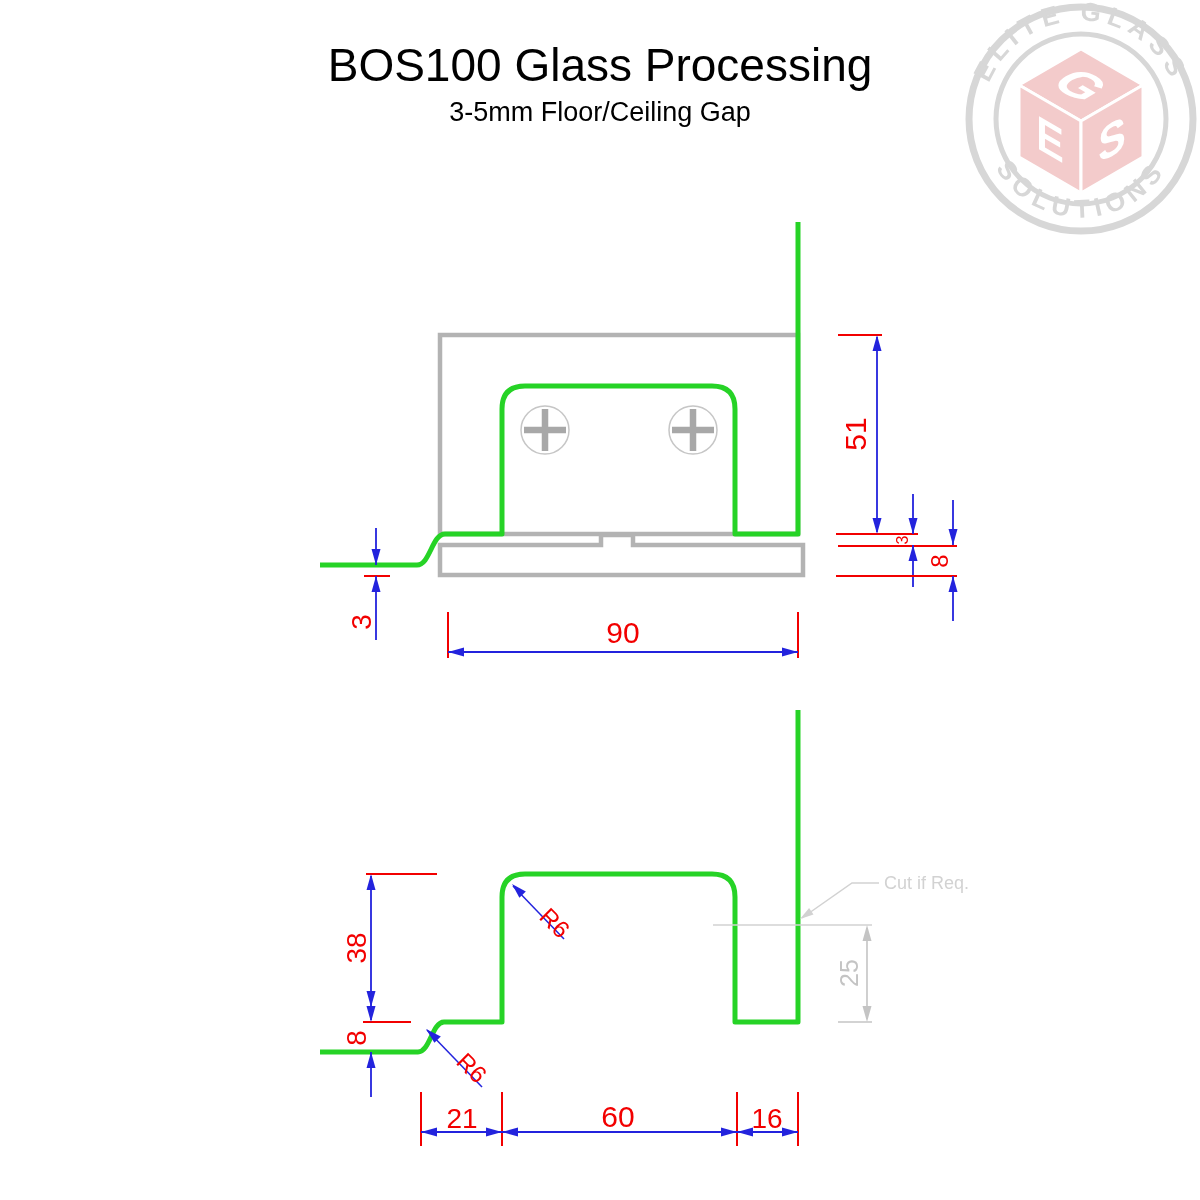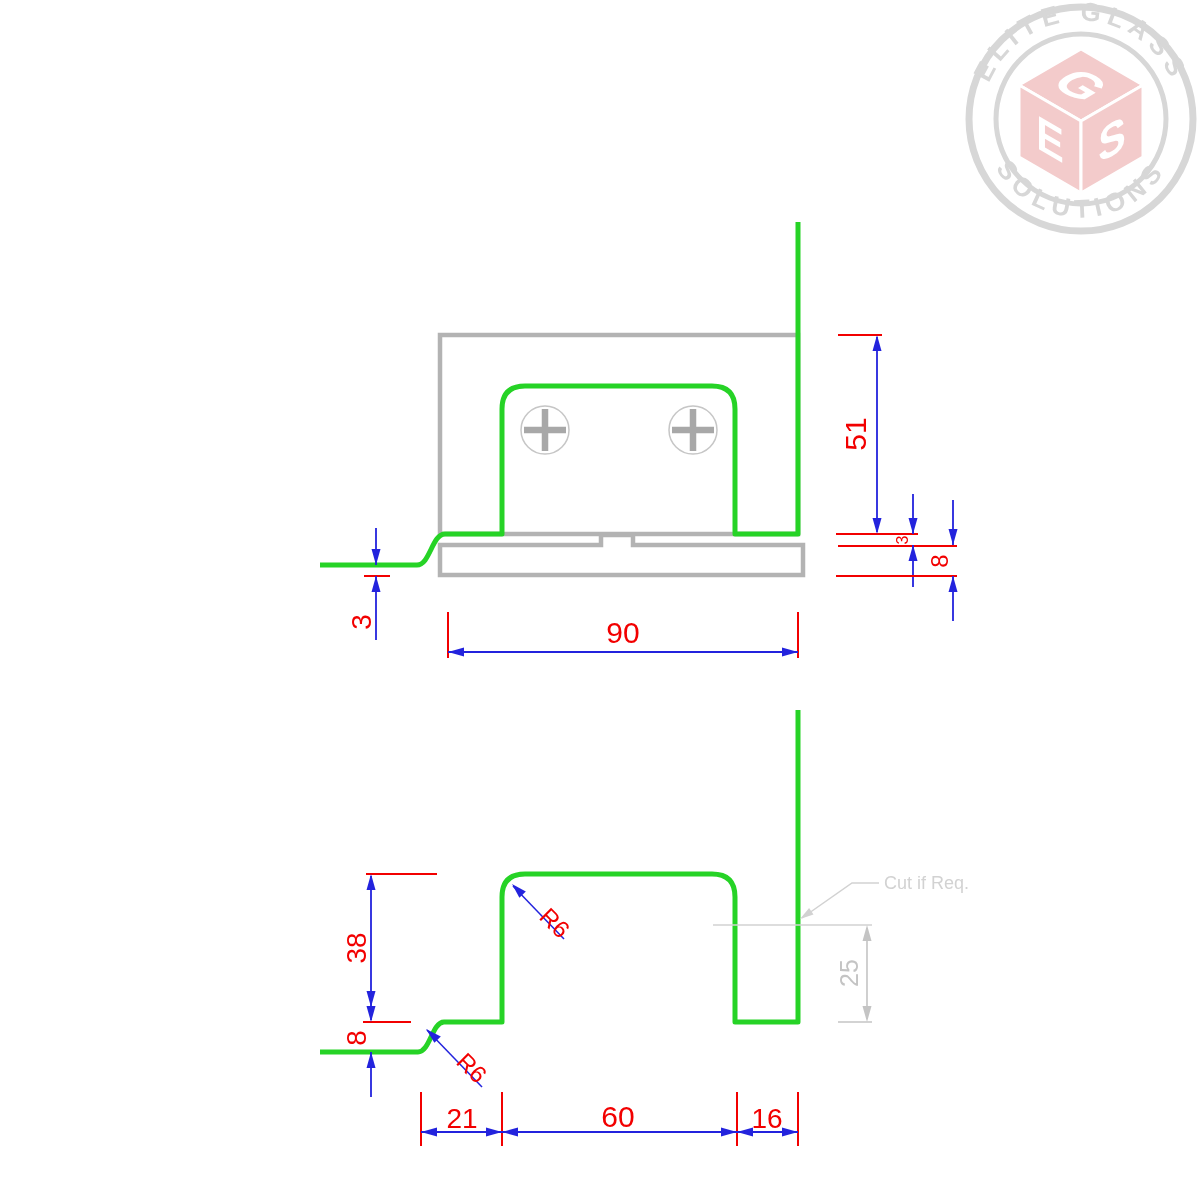--- a/index.html
+++ b/index.html
@@ -30,20 +30,22 @@
   .gtxt{fill:var(--notegray);}
   .ltxt{fill:var(--leadergray);}
   .logotxt{fill:var(--logogray);font-weight:bold;letter-spacing:6px;font-size:26px;}
   .cubeface{fill:var(--logopink);stroke:#fff;stroke-width:3;}
   .cubeletter{fill:#fff;font-weight:bold;}
 </style>
 </head>
 <body>
 
 <div class="header">
+  <div class="title">BOS100 Glass Processing</div>
+  <div class="subtitle">3-5mm Floor/Ceiling Gap</div>
 </div>
 
 <svg id="logo" width="250" height="250" viewBox="0 0 250 250">
   <circle cx="125" cy="125" r="112" fill="none" stroke="var(--logogray)" stroke-width="7"></circle>
   <circle cx="125" cy="125" r="85" fill="none" stroke="var(--logogray)" stroke-width="5"></circle>
   <defs>
     <path id="arcTop" d="M 32.4,158.7 A 98.5,98.5 0 1 1 217.6,158.7" fill="none"></path>
     <path id="arcBot" d="M 39.7,174.3 A 98.5,98.5 0 0 0 210.3,174.3" fill="none"></path>
   </defs>
   <text class="logotxt">

